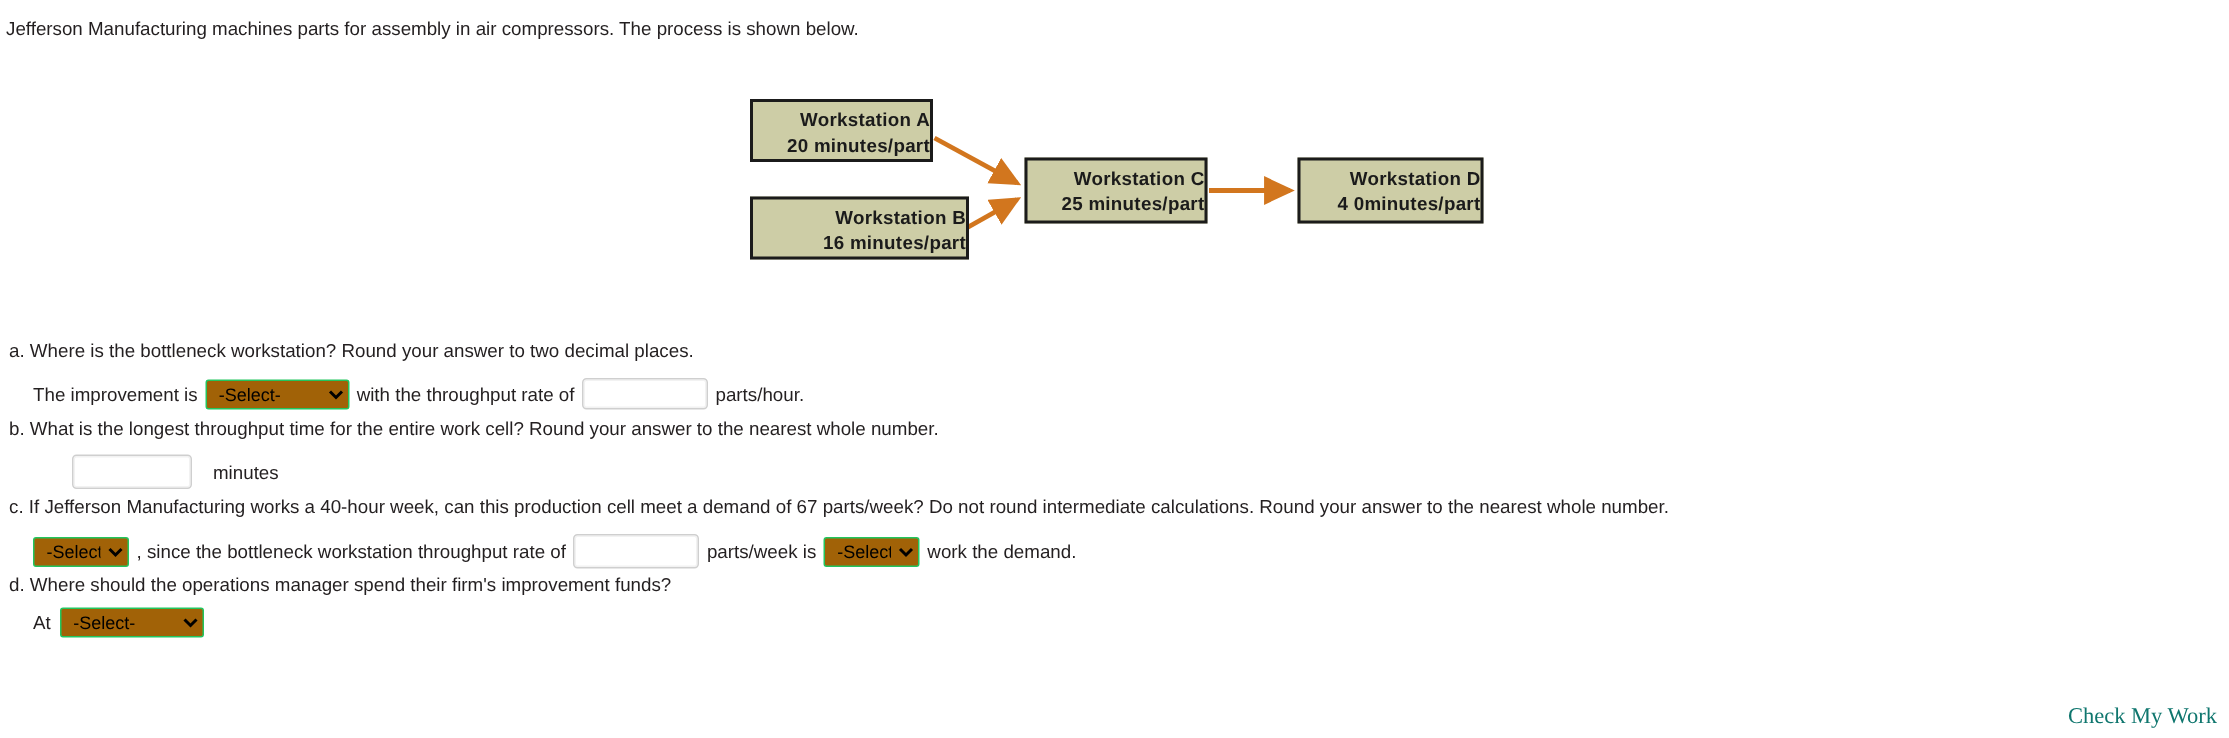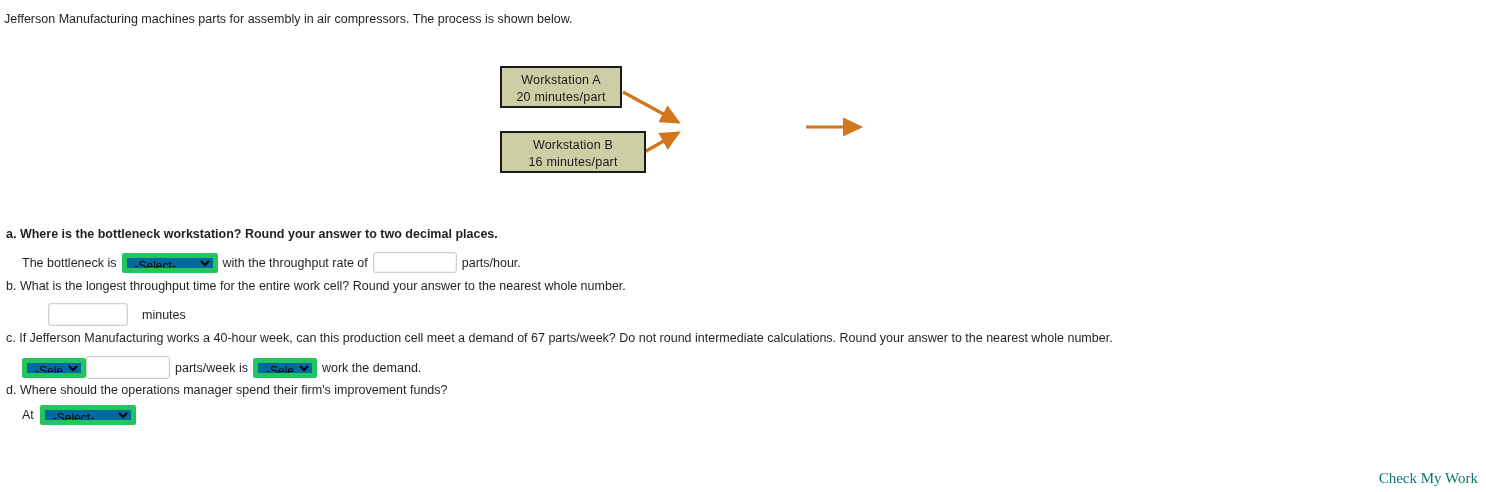--- a/index.html
+++ b/index.html
@@ -17,56 +17,57 @@
     font-size:12.5px;color:#231f20;white-space:nowrap;
   }
 
   
   .diagram{position:absolute;left:0;top:40px;width:1486px;height:170px;}
   .ws-box{
     position:absolute;
     background:#cdcda6;
     border:2px solid #1b1b1b;
     box-sizing:border-box;
-    text-align:center;
+    text-align:right;
     font-family:"Liberation Sans", sans-serif;
     color:#1b1b1b;
     letter-spacing:.2px;
     line-height:1.35;
     padding-top:4px;
+    font-weight:bold;
   }
   .ws-name{font-size:12.5px;display:block;}
   .ws-rate{font-size:12.5px;display:block;}
   #box-a{left:500px;top:26px;width:122px;height:42px;}
   #box-b{left:500px;top:91px;width:146px;height:42px;}
   #box-c{left:683px;top:65px;width:122px;height:44px;}
   #box-d{left:865px;top:65px;width:124px;height:44px;}
   .diagram svg{position:absolute;left:0;top:0;width:1486px;height:170px;}
 
   
   .q{position:absolute;white-space:nowrap;font-size:12.5px;color:#231f20;}
-  .q-a{left:6px;top:227px;font-weight:bold;}
+  .q-a{left:6px;top:227px;}
   .q-b{left:6px;top:279px;}
   .q-c{left:6px;top:331px;}
   .q-d{left:6px;top:383px;}
 
   .ansrow{position:absolute;white-space:nowrap;display:flex;align-items:center;font-size:12.5px;color:#231f20;}
   .row-a{left:22px;top:252px;}
   .row-b{left:22px;top:303px;padding-left:26px;}
   .row-c{left:22px;top:356px;}
   .row-d{left:22px;top:405px;}
   .ansrow > *{vertical-align:middle;}
   .txt{padding:0 5px;}
 
   select.sel{
     font-family:"Liberation Sans", sans-serif;
     font-size:12px;
     color:#000;
-    background:#0369a1;
-    border:5px solid #22c55e;
+    background:#a16207;
+    border:1px solid #22c55e;
     border-radius:2px;
     height:20px;
     padding:0 2px 0 4px;
     box-sizing:border-box;
     -moz-appearance:auto;
   }
   select.sel-wide{width:96px;}
   select.sel-narrow{width:64px;}
   select.sel-mid{width:96px;}
 
@@ -109,44 +110,53 @@
   </svg>
 
   <div class="ws-box" id="box-a">
     <span class="ws-name">Workstation A</span>
     <span class="ws-rate">20 minutes/part</span>
   </div>
   <div class="ws-box" id="box-b">
     <span class="ws-name">Workstation B</span>
     <span class="ws-rate">16  minutes/part</span>
   </div>
+  <div class="ws-box" id="box-c">
+    <span class="ws-name">Workstation C</span>
+    <span class="ws-rate">25 minutes/part</span>
+  </div>
+  <div class="ws-box" id="box-d">
+    <span class="ws-name">Workstation D</span>
+    <span class="ws-rate">4 0minutes/part</span>
+  </div>
 </div>
 
 <div class="q q-a">a. Where is the bottleneck workstation? Round your answer to two decimal places.</div>
 <div class="ansrow row-a">
-  <span class="txt" style="padding-left:0">The bottleneck is</span>
+  <span class="txt" style="padding-left:0">The improvement is</span>
   <select class="sel sel-wide">
     <option>-Select-</option>
   </select>
   <span class="txt">with the throughput rate of</span>
   <input class="box inp-a" type="text" value="" style="">
   <span class="txt">parts/hour.</span>
 </div>
 
 <div class="q q-b">b. What is the longest throughput time for the entire work cell? Round your answer to the nearest whole number.</div>
 <div class="ansrow row-b">
   <input class="box inp-b" type="text" value="" style="">
   <span class="txt" style="padding-left:14px">minutes</span>
 </div>
 
 <div class="q q-c">c. If Jefferson Manufacturing works a 40-hour week, can this production cell meet a demand of 67 parts/week? Do not round intermediate calculations. Round your answer to the nearest whole number.</div>
 <div class="ansrow row-c">
   <select class="sel sel-narrow">
     <option>-Select-</option>
   </select>
+  <span class="txt">, since the bottleneck workstation throughput rate of</span>
   <input class="box inp-c" type="text" value="" style="">
   <span class="txt">parts/week is</span>
   <select class="sel sel-narrow">
     <option>-Select-</option>
   </select>
   <span class="txt">work the demand.</span>
 </div>
 
 <div class="q q-d">d. Where should the operations manager spend their firm's improvement funds?</div>
 <div class="ansrow row-d">

